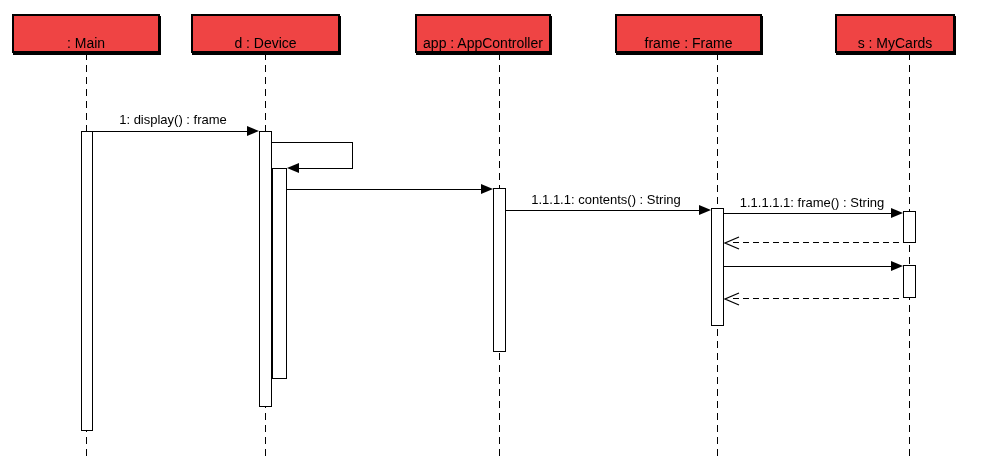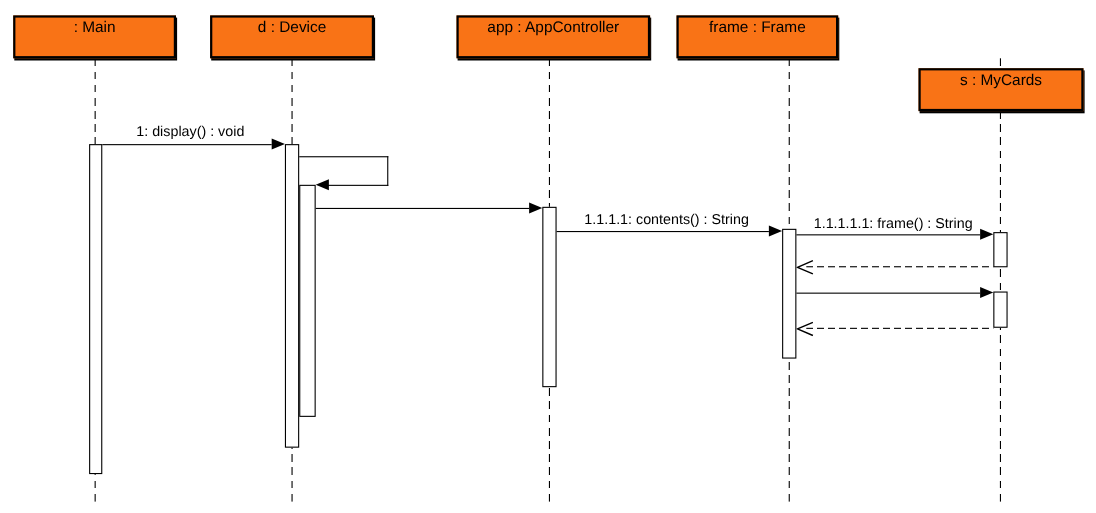--- a/index.html
+++ b/index.html
@@ -7,24 +7,24 @@
     position:relative;
     width:996px;height:466px;
     background:#ffffff;
     font-family:"Liberation Sans", sans-serif;
     overflow:hidden;
   }
   .head-box{
     position:absolute;
     box-sizing:border-box;
     height:39px;
-    background:#f97316;
+    background:#ef4444;
     border:2px solid #000;
     box-shadow:1px 2px 0 #000;
-    display:flex;align-items:flex-start;justify-content:center;
+    display:flex;align-items:flex-end;justify-content:center;
     font-size:14px;color:#000;
     z-index:6;
   }
   .lifeline{
     position:absolute;
     width:1px;
     background:repeating-linear-gradient(to bottom,#000 0 7px,transparent 7px 12px);
     z-index:1;
   }
   .act-bar{
@@ -77,21 +77,21 @@
   <div class="act-bar" style="left:81px;top:131px;width:12px;height:300px;"></div>
   <div class="act-bar" style="left:259px;top:131px;width:13px;height:276px;"></div>
   <div class="act-bar" style="left:272px;top:168px;width:15px;height:211px;"></div>
   <div class="act-bar" style="left:493px;top:188px;width:13px;height:164px;"></div>
   <div class="act-bar" style="left:711px;top:208px;width:13px;height:118px;"></div>
   <div class="act-bar" style="left:903px;top:211px;width:13px;height:32px;"></div>
   <div class="act-bar" style="left:903px;top:265px;width:13px;height:33px;"></div>
 
   <div class="msg-line" style="left:93px;top:131px;width:154px;"></div>
   <div class="arr-r" style="left:247px;top:126px;"></div>
-  <div class="msg-label centered" style="left:93px;top:112px;width:160px;">1: display() : void</div>
+  <div class="msg-label centered" style="left:93px;top:112px;width:160px;">1: display() : frame</div>
 
   <div class="msg-line" style="left:272px;top:142px;width:81px;"></div>
   <div class="msg-line-v" style="left:352px;top:142px;height:27px;"></div>
   <div class="msg-line" style="left:297px;top:168px;width:56px;"></div>
   <div class="arr-l" style="left:287px;top:163px;"></div>
 
   <div class="msg-line" style="left:287px;top:189px;width:194px;"></div>
   <div class="arr-r" style="left:481px;top:184px;"></div>
 
   <div class="msg-line" style="left:506px;top:210px;width:193px;"></div>
@@ -114,23 +114,23 @@
   <svg class="open-arr" style="left:724px;top:292px;" width="16" height="14">
     <path d="M15 1 L1 7 L15 13" fill="none" stroke="#000" stroke-width="1.3"></path>
   </svg>
 
   <div class="head-box" style="left:12px;top:14px;width:148px;">
     <span>: Main</span>
   </div>
   <div class="head-box" style="left:191px;top:14px;width:149px;">
     <span>d : Device</span>
   </div>
-  <div class="head-box" style="left:415px;top:14px;width:176px;">
+  <div class="head-box" style="left:415px;top:14px;width:136px;">
     <span>app : AppController</span>
   </div>
   <div class="head-box" style="left:615px;top:14px;width:147px;">
     <span>frame : Frame</span>
   </div>
-  <div class="head-box" style="left:835px;top:14px;width:150px;margin-top:48px;">
+  <div class="head-box" style="left:835px;top:14px;width:120px;">
     <span>s : MyCards</span>
   </div>
 
 </div>
 
 </body></html>

